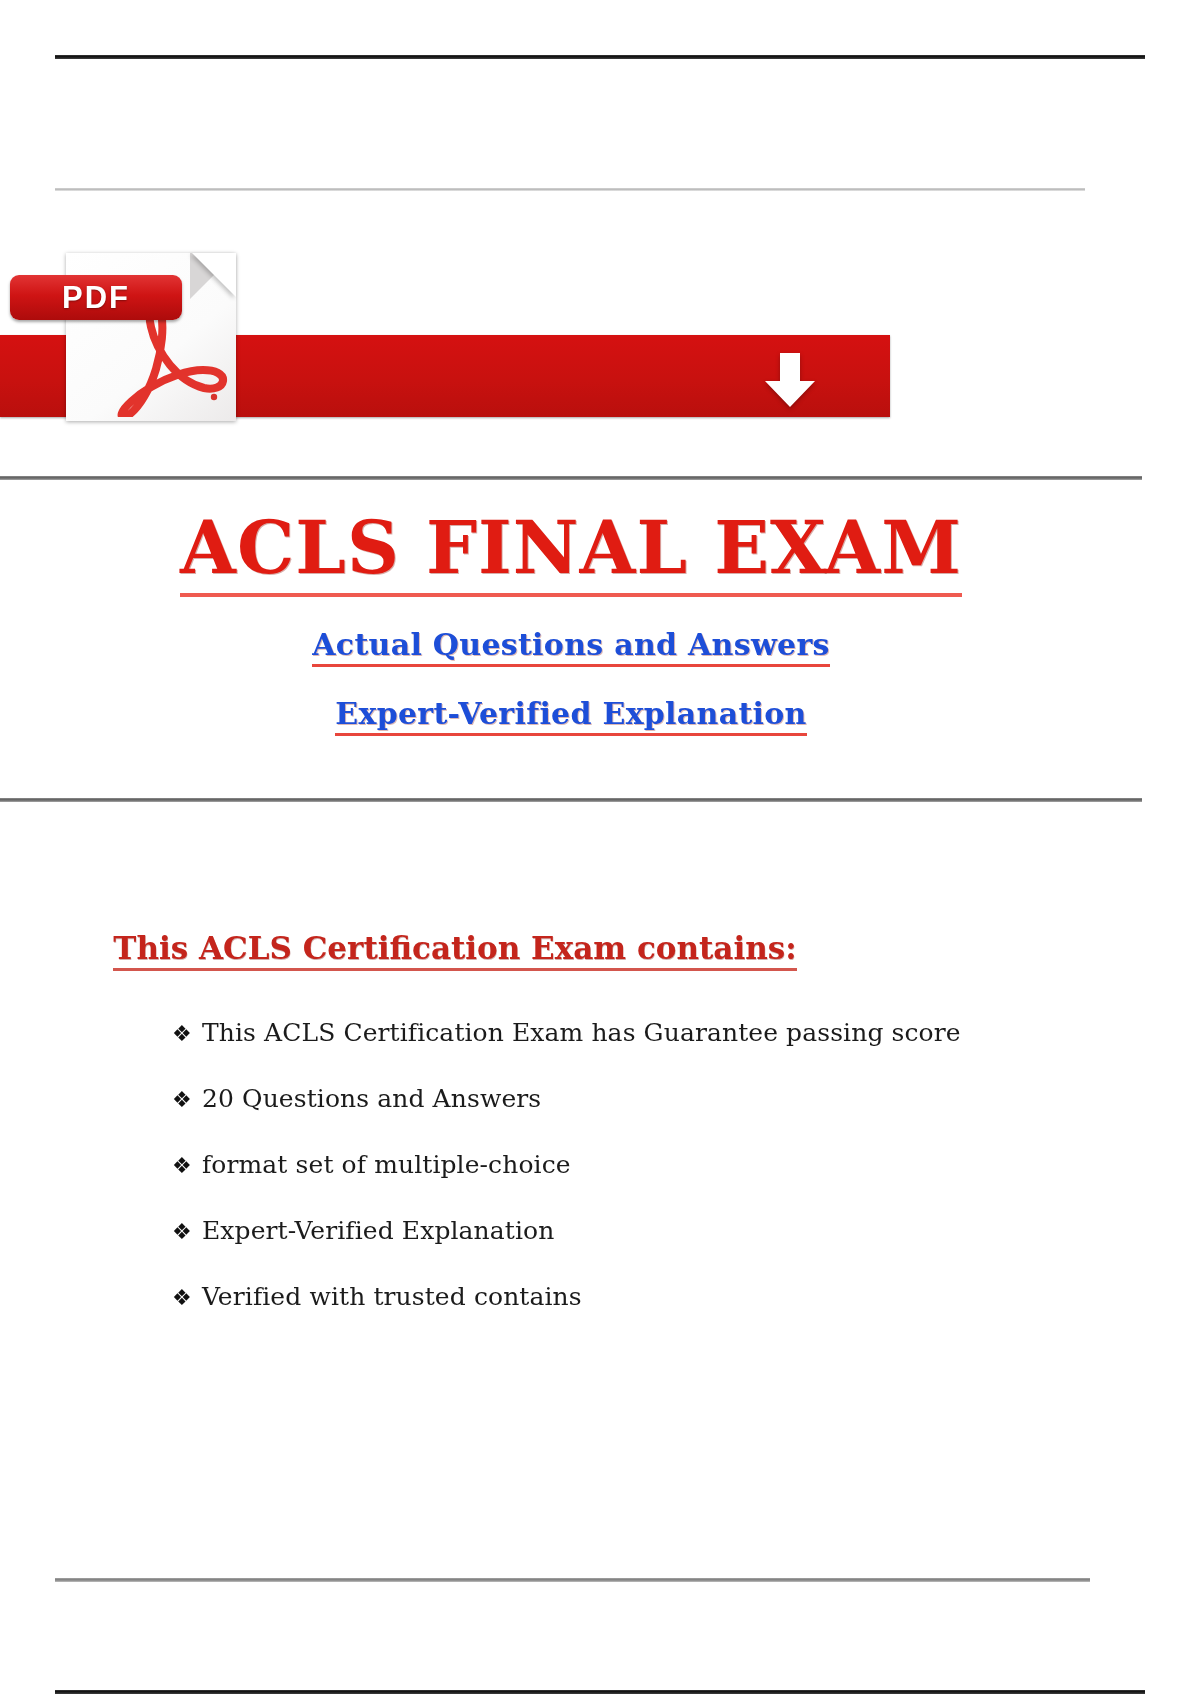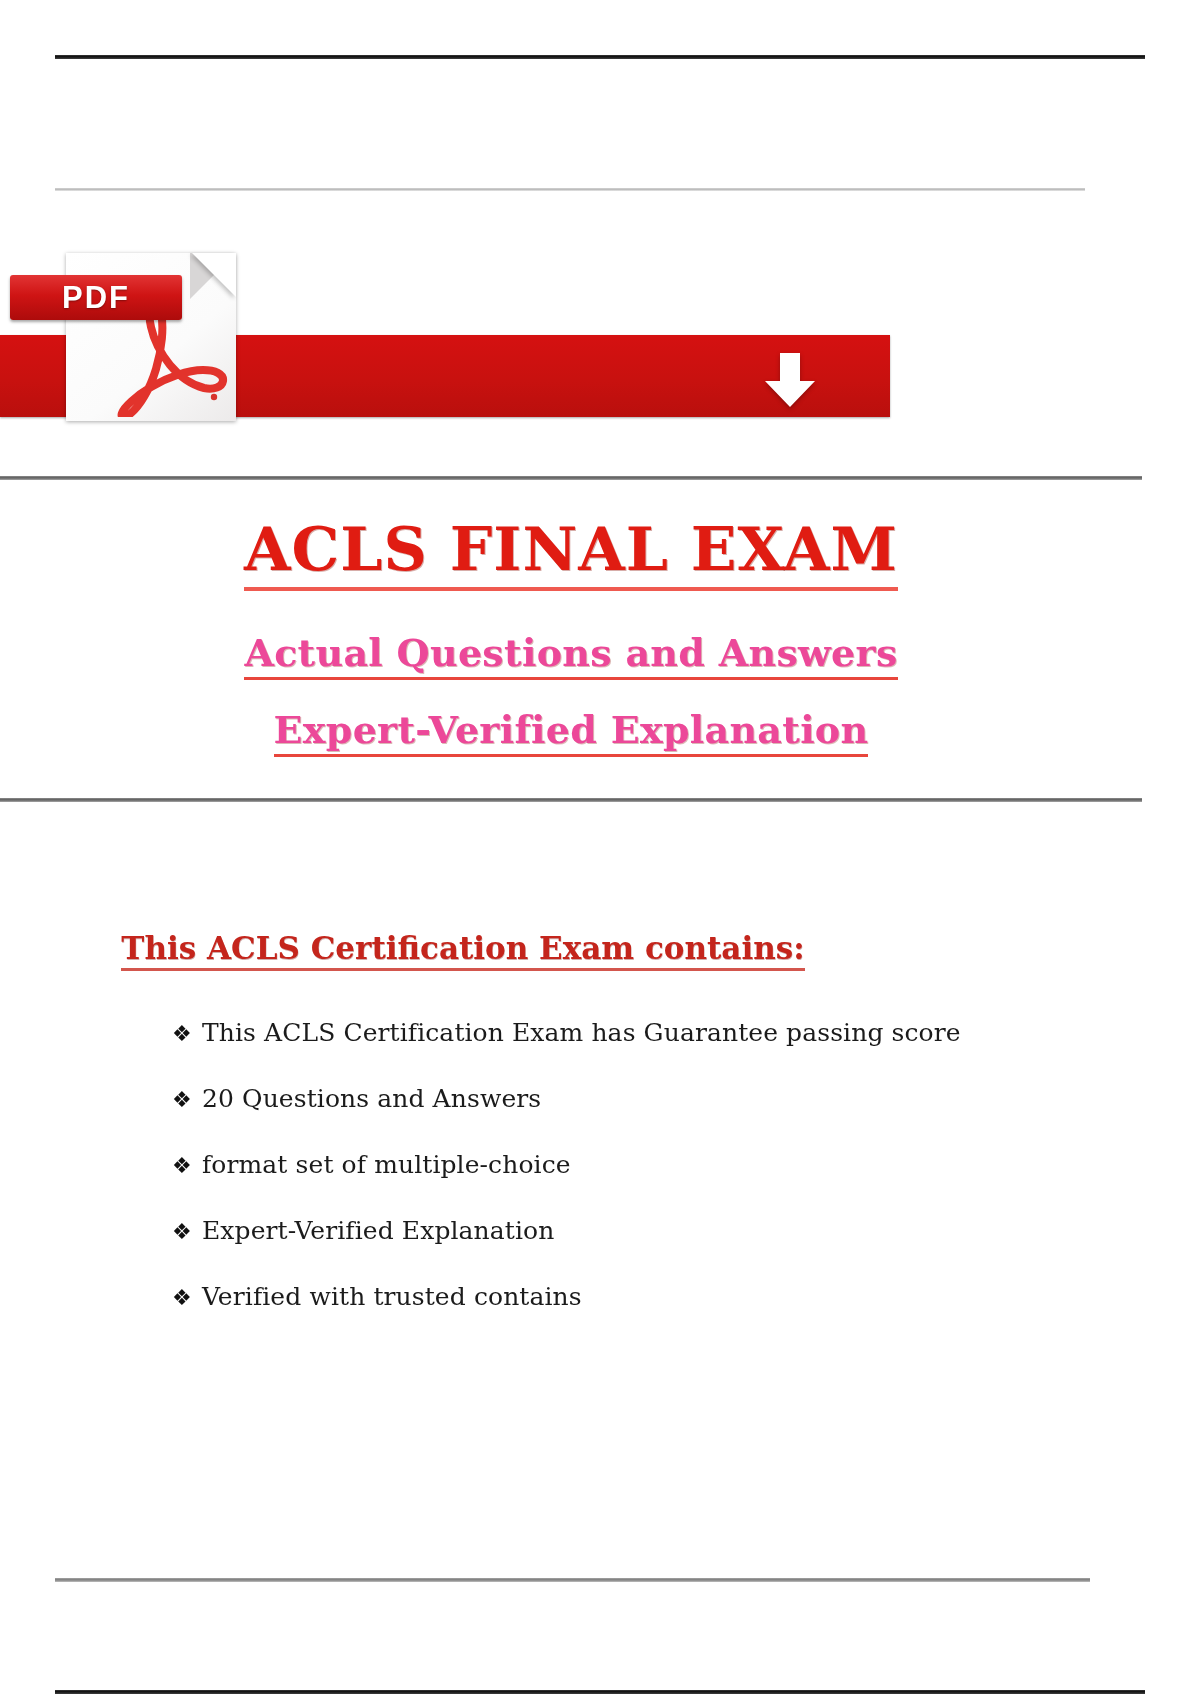--- a/index.html
+++ b/index.html
@@ -113,21 +113,21 @@
     width: 0; height: 0;
     border-left: 46px solid #d8d6d6;
     border-bottom: 46px solid transparent;
   }
   .pdf-badge {
     position: absolute;
     left: -56px;
     top: 22px;
     width: 172px;
     height: 45px;
-    border-radius: 3px;
+    border-radius: 9px;
     background: linear-gradient(to bottom,#e23434 0%,#cf1414 45%,#ad0b0b 100%);
     box-shadow: 0 2px 3px rgba(0,0,0,0.35);
     color: #ffffff;
     font-family: "Liberation Sans", "DejaVu Sans", sans-serif;
     font-size: 31px;
     font-weight: 700;
     line-height: 45px;
     text-align: center;
     letter-spacing: 2px;
     text-shadow: 0 1px 2px rgba(0,0,0,0.35);
@@ -145,55 +145,55 @@
   
   .title-block {
     position: absolute;
     left: 0;
     top: 480px;
     width: 1142px;
     height: 316px;
     text-align: center;
   }
   .main-title {
-    margin: 16px;
+    margin: 8px;
     padding-top: 22px;
     font-family: "DejaVu Serif", "Liberation Serif", serif;
-    font-size: 60px;
+    font-size: 72px;
     font-weight: 700;
     color: #e01c12;
     letter-spacing: 1px;
     line-height: 1.06;
     text-shadow: 1px 1px 0 rgba(140,20,10,0.35);
   }
   .main-title span {
     border-bottom: 4px solid #ef5a50;
     padding-bottom: 3px;
   }
   .sub-title {
     margin: 0;
     padding-top: 34px;
     font-family: "DejaVu Serif", "Liberation Serif", serif;
-    font-size: 38px;
+    font-size: 30px;
     font-weight: 700;
-    color: #ec4899;
+    color: #1d4ed8;
     line-height: 1.1;
     letter-spacing: 0.3px;
     text-shadow: 1px 1px 0 rgba(140,20,10,0.3);
   }
   .sub-title span {
     border-bottom: 3px solid #e8463c;
     padding-bottom: 2px;
   }
   .sub-title.second { padding-top: 36px; }
 
   
   .contains-heading {
     position: absolute;
-    left: 8px;
+    left: 0;
     top: 930px;
     width: 910px;
     text-align: center;
     margin: 0;
     font-family: "DejaVu Serif", "Liberation Serif", serif;
     font-size: 31px;
     font-weight: 700;
     color: #c4251c;
     letter-spacing: 0px;
     text-shadow: 0.5px 0.5px 0 rgba(120,20,15,0.35);

